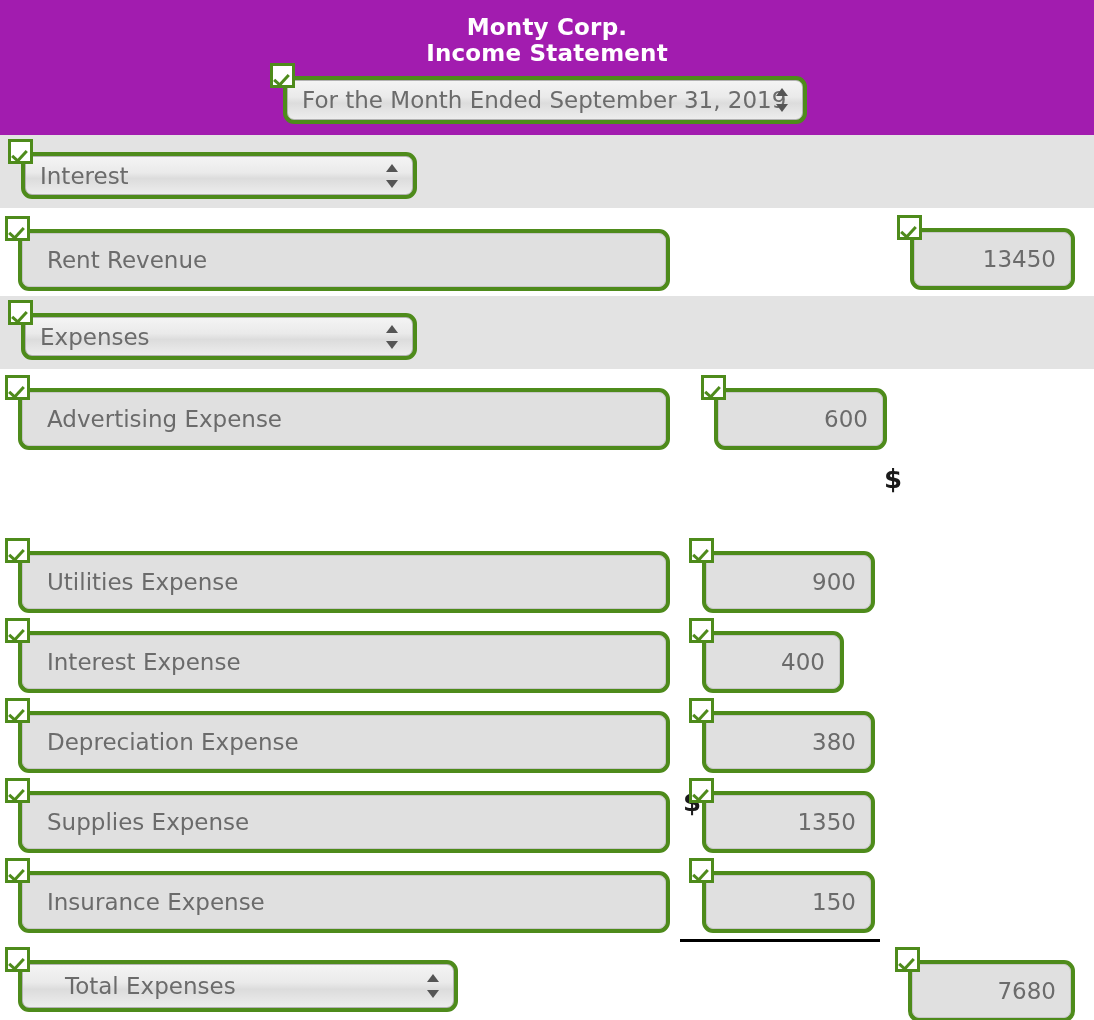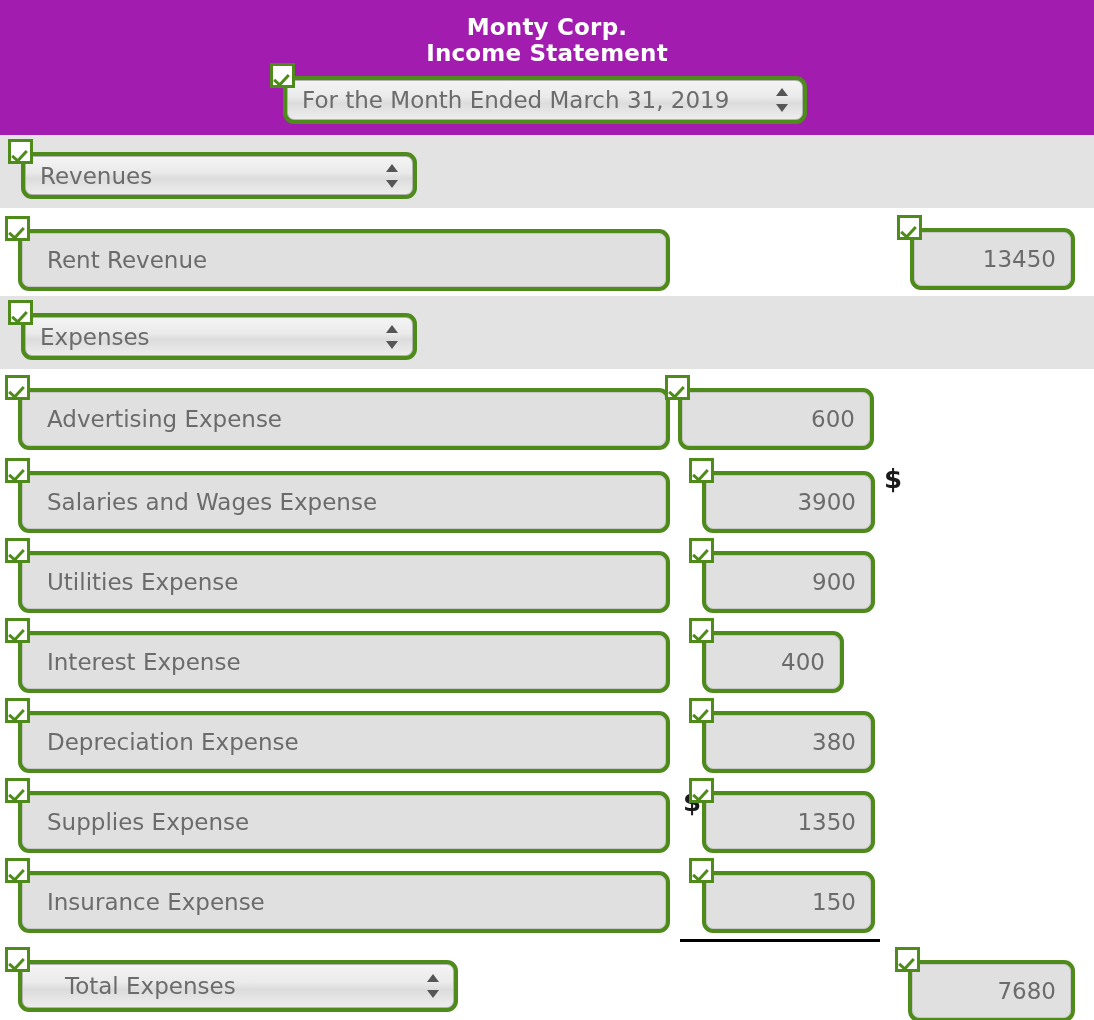--- a/index.html
+++ b/index.html
@@ -192,35 +192,35 @@
 
 <div class="sheet">
 
   <div class="header">
     <div class="header-title">Monty Corp.</div>
     <div class="header-subtitle">Income Statement</div>
 
     <div class="header-select-wrap">
       <div class="vfield tick" style="width:524px;height:48px;">
         <div class="ctl-select">
-          <span class="lbl">For the Month Ended March 31, 2019</span>
+          <span class="lbl">For the Month Ended September 31, 2019</span>
           <span class="spinner">
               <i class="up"></i>
               <i class="dn"></i>
             </span>
         </div>
       </div>
     </div>
   </div>
 
   <div class="band" style="top:135px;height:73px;"></div>
   <div class="row" style="top:135px;height:73px;">
     <div class="vfield tick" style="position:absolute;left:21px;top:17px;width:396px;height:47px;">
       <div class="ctl-select">
-        <span class="lbl">Revenues</span>
+        <span class="lbl">Interest</span>
         <span class="spinner">
             <i class="up"></i>
             <i class="dn"></i>
           </span>
       </div>
     </div>
   </div>
 
   <div class="row" style="top:208px;height:88px;padding-left:45px;">
     <div class="vfield tick" style="position:absolute;left:18px;top:21px;width:652px;height:62px;">
@@ -249,39 +249,27 @@
     </div>
   </div>
 
   <div class="row" style="top:369px;height:80px;">
     <div class="vfield tick" style="position:absolute;left:18px;top:19px;width:652px;height:62px;">
       <div class="ctl-input">
         <span class="lbl">Advertising Expense</span>
       </div>
     </div>
     <span class="dollar" style="left:683px;top:418px;">$</span>
-    <div class="vfield tick" style="position:absolute;left:678px;top:19px;width:196px;height:62px;">
+    <div class="vfield tick" style="position:absolute;left:714px;top:19px;width:173px;height:62px;">
       <div class="ctl-input num">
         <span class="lbl">600</span>
       </div>
     </div>
   </div>
 
-  <div class="row" style="top:449px;height:80px;">
-    <div class="vfield tick" style="position:absolute;left:18px;top:22px;width:652px;height:62px;">
-      <div class="ctl-input">
-        <span class="lbl">Salaries and Wages Expense</span>
-      </div>
-    </div>
-    <div class="vfield tick" style="position:absolute;left:702px;top:22px;width:173px;height:62px;">
-      <div class="ctl-input num">
-        <span class="lbl">3900</span>
-      </div>
-    </div>
-  </div>
 
   <div class="row" style="top:529px;height:80px;">
     <div class="vfield tick" style="position:absolute;left:18px;top:22px;width:652px;height:62px;">
       <div class="ctl-input">
         <span class="lbl">Utilities Expense</span>
       </div>
     </div>
     <div class="vfield tick" style="position:absolute;left:702px;top:22px;width:173px;height:62px;">
       <div class="ctl-input num">
         <span class="lbl">900</span>

